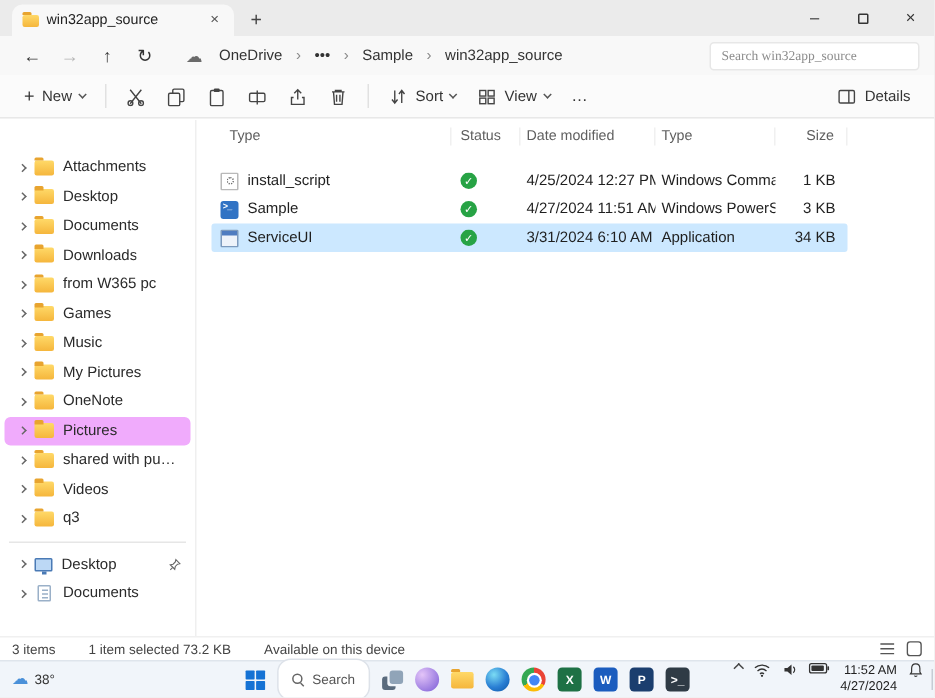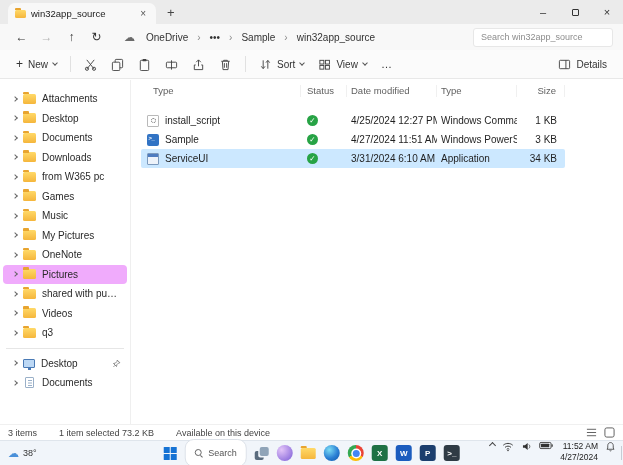--- a/index.html
+++ b/index.html
@@ -18,34 +18,34 @@
   .maxbox{width:7px;height:7px;border:1px solid #333;border-radius:1px;display:inline-block}
 
   
   .navbar{position:absolute;top:24px;left:0;right:0;height:26px;background:#f8f8f8;display:flex;align-items:center;padding:0 10px;gap:2px}
   .nav-btn{width:23px;height:22px;display:flex;align-items:center;justify-content:center;font-size:12px;color:#333;border-radius:4px}
   .nav-btn.disabled{color:#b5b5b5}
   .breadcrumb{display:flex;align-items:center;gap:7px;margin-left:14px;font-size:10px;color:#333}
   .crumb{padding:1px 2px;white-space:nowrap}
   .crumb-sep{color:#8a8a8a;font-size:10px}
   .cloud-ico{font-size:11px;color:#6a6a6a;margin-right:2px}
-  .nav-search{margin-left:auto;width:140px;height:19px;border:1px solid #e7e7e7;border-radius:3px;background:#fff;font-size:9px;color:#666;padding:0 7px;font-family:Liberation Sans, sans-serif;outline:none}
+  .nav-search{margin-left:auto;width:140px;height:19px;border:1px solid #e7e7e7;border-radius:3px;background:#fff;font-size:9px;color:#666;padding:0 7px;font-family:Liberation Serif, serif;outline:none}
   .nav-search::placeholder{color:#8d8d8d}
 
   
   .toolbar{position:absolute;top:50px;left:0;right:0;height:29px;background:#fbfbfb;border-bottom:1px solid #e8e8e8;display:flex;align-items:center;padding:0 10px;gap:2px}
   .tb-btn{display:flex;align-items:center;gap:5px;padding:4px 6px;border-radius:4px;color:#333;font-size:10px;white-space:nowrap}
   .plus-glyph{font-size:12px;line-height:1;color:#333}
   .tb-sep{width:1px;height:16px;background:#e1e1e1;margin:0 5px}
   .chev-d{width:4px;height:4px;border-right:1px solid #555;border-bottom:1px solid #555;transform:rotate(45deg);margin-top:-2px;display:inline-block}
   .more-dots{font-size:11px;letter-spacing:1px;color:#333}
   .tb-right{margin-left:auto;display:flex;}
 
   
-  .sidebar{position:absolute;top:80px;left:0;bottom:41px;width:130px;overflow:hidden;padding-top:9px;background:#fff}
+  .sidebar{position:absolute;top:80px;left:0;bottom:41px;width:130px;overflow:hidden;padding-top:22px;background:#fff}
   .side-item{display:flex;align-items:center;height:19.5px;padding:0 6px 0 10px;gap:6px;border-radius:4px;margin:0 3px;font-size:10px;color:#2a2a2a;white-space:nowrap}
   .side-item.selected{background:#f0abfc}
   .side-label{overflow:hidden;text-overflow:ellipsis}
   .chev-r{width:4px;height:4px;border-top:1px solid #666;border-right:1px solid #666;transform:rotate(45deg);flex:none}
   .side-sep{height:1px;background:#e6e6e6;margin:5px 6px}
   .pin-wrap{margin-left:auto}
 
   .folder{width:13px;height:10px;background:linear-gradient(180deg,#ffd968,#f5b63c);border-radius:1.5px;position:relative;flex:none}
   .folder::before{content:"";position:absolute;top:-2px;left:0;width:5.5px;height:2.5px;background:#e8a42f;border-radius:1px 1px 0 0}
   .folder.sm{width:11px;height:8px}

